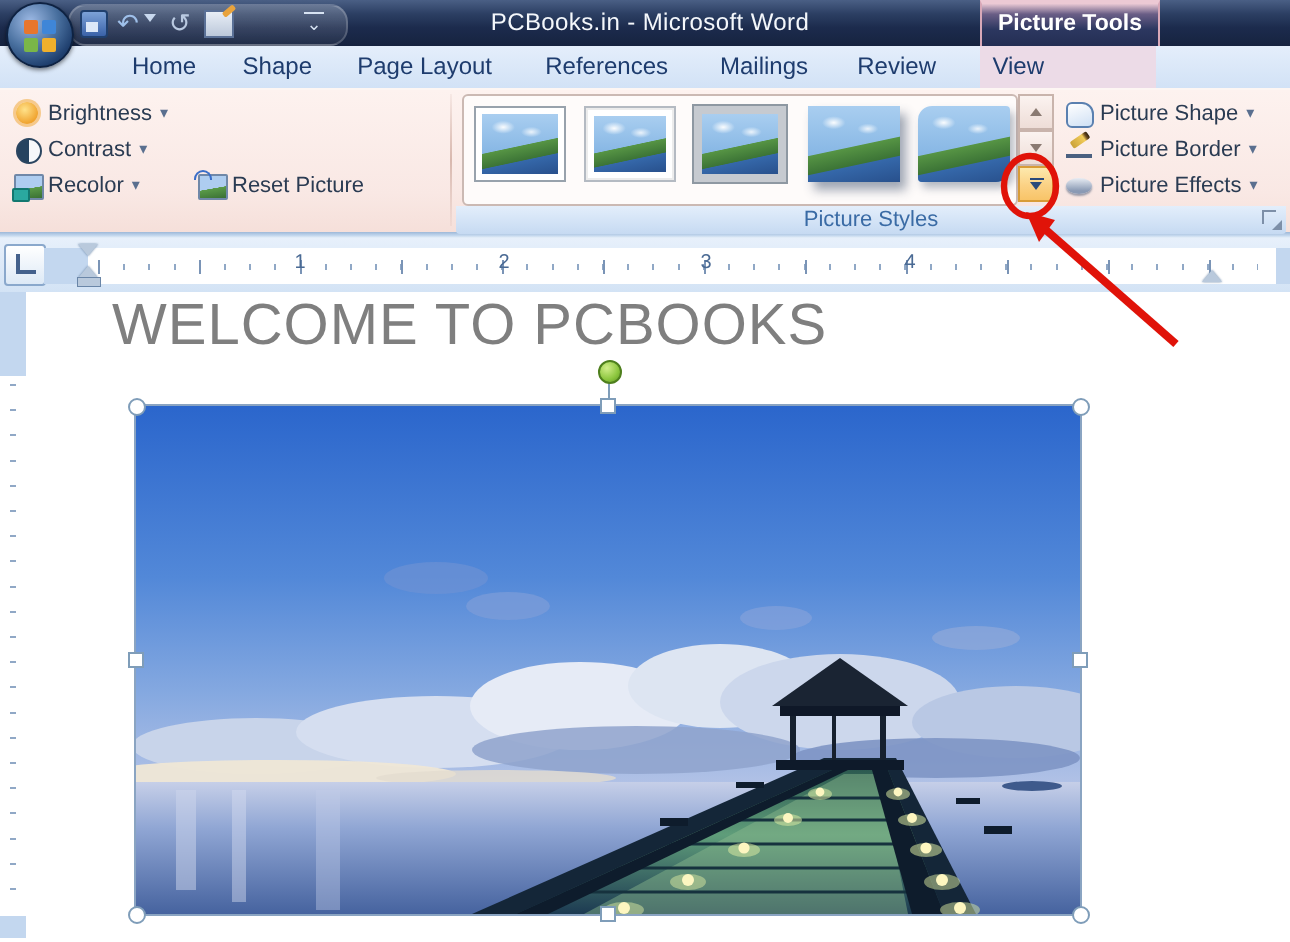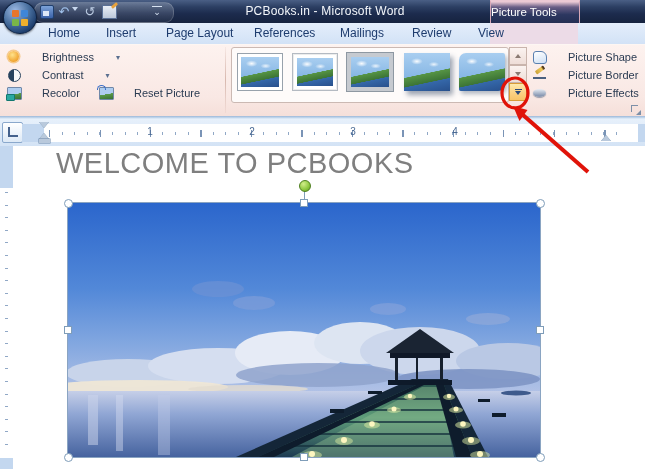--- a/index.html
+++ b/index.html
@@ -29,49 +29,49 @@
   .undo-glyph{left:56px;color:#9fc0ea;font-size:13px;}
   .mini-caret{left:72px;top:7px;width:0;height:0;border-left:3px solid transparent;
     border-right:3px solid transparent;border-top:4px solid #c8d8ee;}
   .redo-glyph{left:82px;color:#b9c9e0;font-size:13px;}
   .drawtbl{left:102px;top:5px;width:13px;height:12px;background:linear-gradient(180deg,#e8eef6,#bcc8da);
     border:1px solid #5a7096;}
   .drawtbl::after{content:"";position:absolute;right:-2px;top:-2px;width:7px;height:3px;
     background:#e8a33d;transform:rotate(-40deg);border-radius:1px;}
   #qat-more{left:152px;top:6px;width:10px;height:10px;color:#d7e3f2;font-size:9px;line-height:10px;text-align:center;border-top:1px solid #d7e3f2;}
   #win-title{left:180px;top:4px;width:290px;text-align:center;color:#f4f7fb;font-size:12px;letter-spacing:.2px;}
-  #ctx-label{left:490px;top:0;width:88px;height:23px;text-align:left;
+  #ctx-label{left:490px;top:0;width:88px;height:23px;text-align:center;
     background:linear-gradient(180deg,#e7c6d2 0%,#6a5e86 22%,#2c3760 55%,#222c50 100%);
     border-left:1px solid #d8a8b8;border-right:1px solid #d8a8b8;border-top:2px solid #ecc9d4;
-    color:#fff;font-size:11.5px;font-weight:normal;line-height:21px;}
+    color:#fff;font-size:11.5px;font-weight:bold;line-height:21px;}
 
   
   #tabrow{left:0;top:23px;width:645px;height:21px;
     background:linear-gradient(180deg,#e4eefb 0%,#d2e2f6 100%);}
   #ctx-wash{left:490px;top:23px;width:88px;height:21px;background:#ecdbe7;}
-  .tab{position:absolute;top:24px;height:20px;line-height:19px;text-align:left;
+  .tab{position:absolute;top:24px;height:20px;line-height:19px;text-align:right;
     font-size:12px;color:#1e3c6e;cursor:default;}
   .tab.active{background:linear-gradient(180deg,#fdece5 0%,#f9d6c9 60%,#f6cabc 100%);
     border:1px solid #e0998c;border-bottom:none;border-radius:3px 3px 0 0;
     color:#6e2a18;top:23px;height:21px;line-height:20px;}
 
   
   #ribbon{left:0;top:44px;width:645px;height:74px;
     background:linear-gradient(180deg,#fdf2ef 0%,#f9e8e4 70%,#f5ded8 100%);
     border-top:1px solid #fdf6f3;}
   #ribbon-bottom{left:0;top:116px;width:645px;height:3px;
     background:linear-gradient(180deg,#9db8d8 0%,#c4d8ee 60%,#e8f1fa 100%);}
   .group-label{position:absolute;height:14px;line-height:14px;text-align:center;
     font-size:11px;color:#3a6ba5;
     background:linear-gradient(180deg,#e3eefb 0%,#c6daf2 100%);
     border-radius:0 0 2px 2px;}
   .group-sep{position:absolute;top:47px;width:1px;height:66px;
     background:linear-gradient(180deg,rgba(190,150,140,.1),#d8b8ae 50%,rgba(190,150,140,.1));}
 
-  .rbtn{position:absolute;height:17px;display:flex;align-items:center;gap:22px;
+  .rbtn{position:absolute;height:17px;display:flex;align-items:center;gap:4px;
     font-size:11px;color:#2a3b52;padding:0 3px;border-radius:2px;white-space:nowrap;}
   .caret::after{content:"▾";font-size:8px;color:#5a6f8f;position:relative;top:-1px;}
 
   
   .ico{display:inline-block;position:relative;width:13px;height:13px;flex:0 0 auto;}
   .sun{border-radius:50%;width:11px;height:11px;margin:1px;
     background:radial-gradient(circle at 40% 35%,#ffe28a,#f0a430 70%);
     box-shadow:0 0 0 1.5px rgba(240,170,60,.55);}
   .contrast{border-radius:50%;width:11px;height:11px;margin:1px;border:1px solid #2a4560;
     background:linear-gradient(90deg,#26435f 50%,#f6f8fa 50%);}
@@ -202,21 +202,21 @@
   <div class="abs mini-caret"></div>
   <div class="abs qat-ico redo-glyph">↺</div>
   <div class="abs drawtbl"></div>
   <div id="qat-more" class="abs">⌄</div>
   <div id="win-title" class="abs">PCBooks.in - Microsoft Word</div>
   <div id="ctx-label" class="abs">Picture Tools</div>
 
   <div id="tabrow" class="abs"></div>
   <div id="ctx-wash" class="abs"></div>
   <div class="tab" style="left:48px;width:50px">Home</div>
-  <div class="tab" style="left:106px;width:50px">Insert</div>
+  <div class="tab" style="left:106px;width:50px">Shape</div>
   <div class="tab" style="left:166px;width:80px">Page Layout</div>
   <div class="tab" style="left:254px;width:80px">References</div>
   <div class="tab" style="left:340px;width:64px">Mailings</div>
   <div class="tab" style="left:412px;width:56px">Review</div>
   <div class="tab" style="left:478px;width:44px">View</div>
 
   <div id="ribbon" class="abs"></div>
   <div id="ribbon-bottom" class="abs"></div>
 
   <div class="rbtn" style="left:4px;top:48px">
@@ -288,20 +288,21 @@
     <span>Picture Shape</span>
     <span class="caret"></span>
   </div>
   <div class="rbtn" style="left:530px;top:84px">
     <span class="ico">
         <span class="abs effects-ico"></span>
       </span>
     <span>Picture Effects</span>
     <span class="caret"></span>
   </div>
+  <div class="group-label" style="left:228px;top:103px;width:415px">Picture Styles</div>
   <div id="dlg-launch" class="abs"></div>
 
   <div id="ruler-row" class="abs"></div>
   <div id="tab-selector" class="abs"></div>
   <div id="hruler" class="abs">
     <div id="hruler-page"></div>
     <div class="htick8"></div>
     <div class="htick2"></div>
     <span class="rnum" style="left:122px">1</span>
     <span class="rnum" style="left:224px">2</span>

